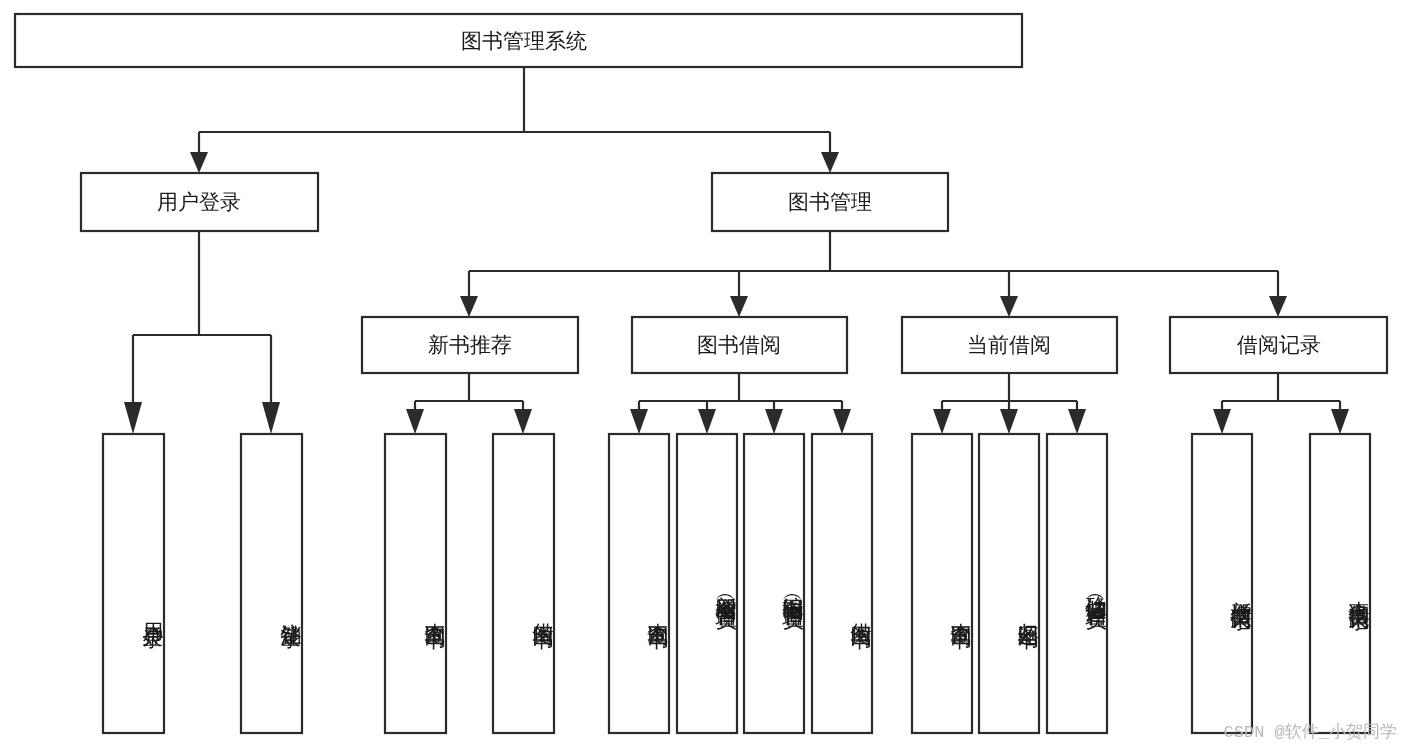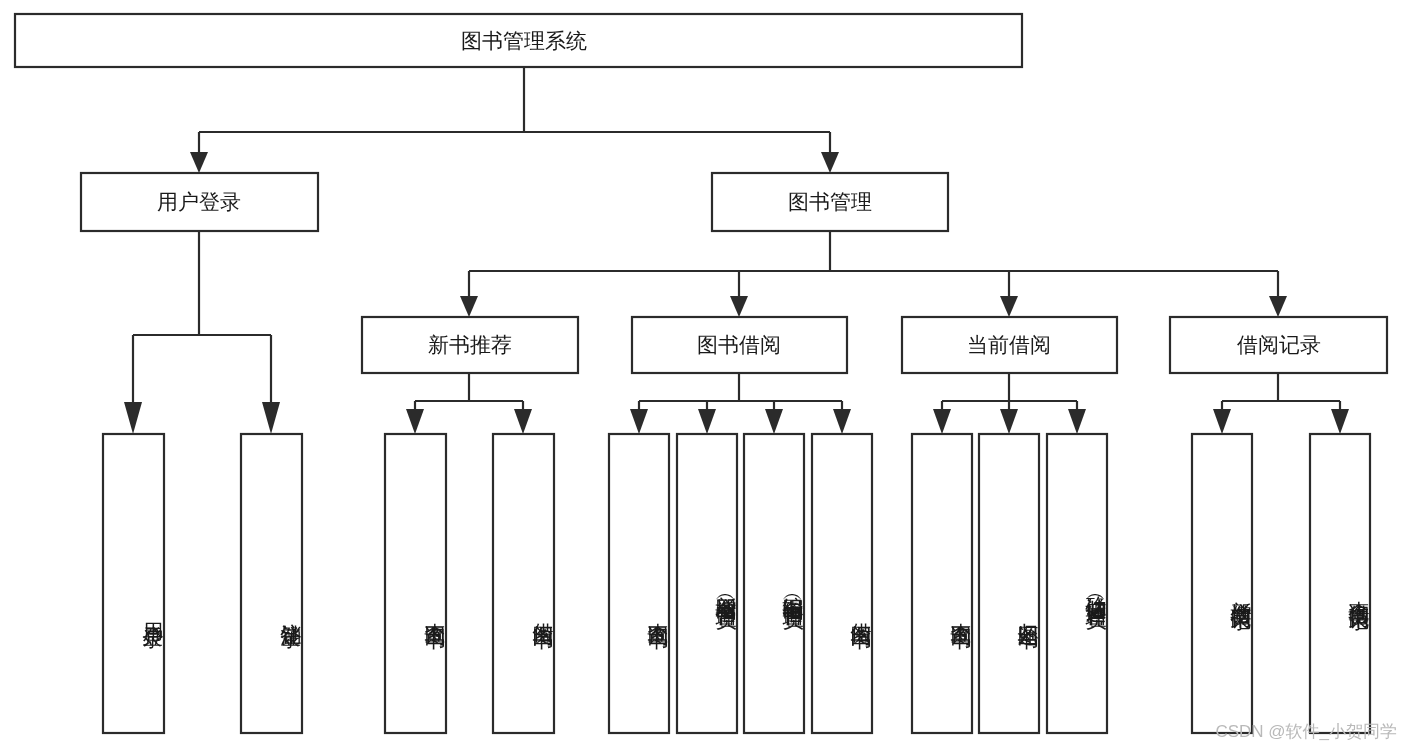--- a/index.html
+++ b/index.html
@@ -60,21 +60,21 @@
     display: flex;
     align-items: flex-start;
     justify-content: center;
     white-space: nowrap;
     pointer-events: none;
   }
   .watermark {
     position: absolute;
     right: 8px;
     bottom: 4px;
-    font-family: Liberation Sans, sans-serif;
+    font-family: Liberation Mono, monospace;
     font-size: 17px;
     color: #b9b9b9;
     white-space: nowrap;
   }
 </style>
 </head>
 <body>
 
 <div id="diagram-root">
 

